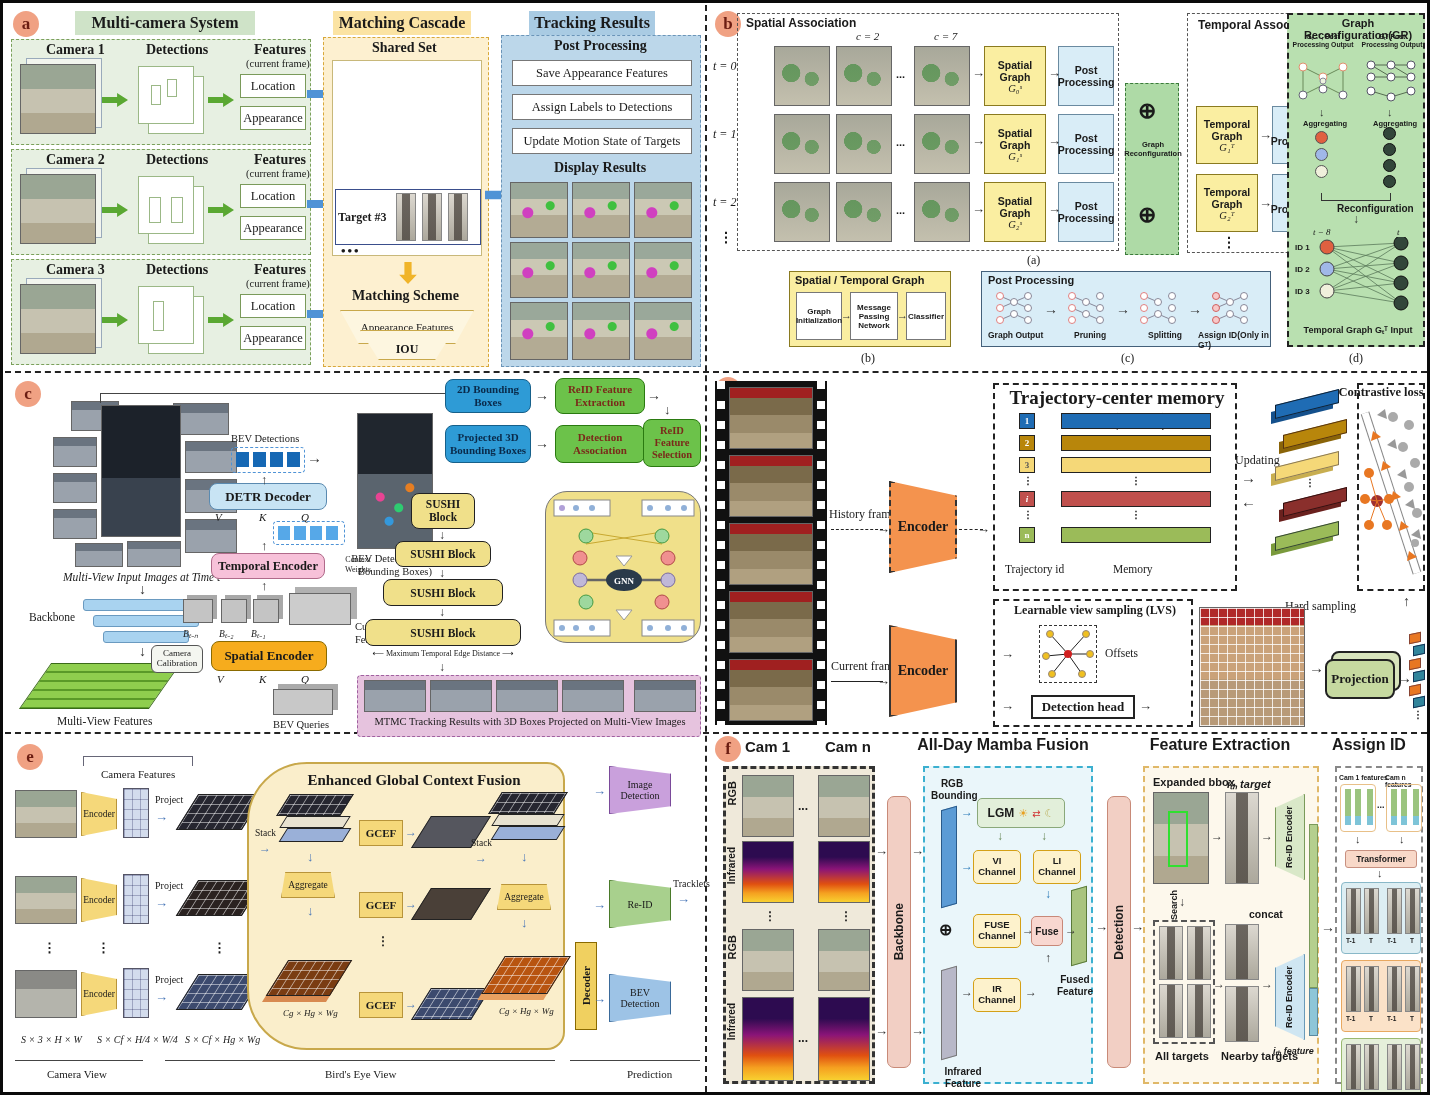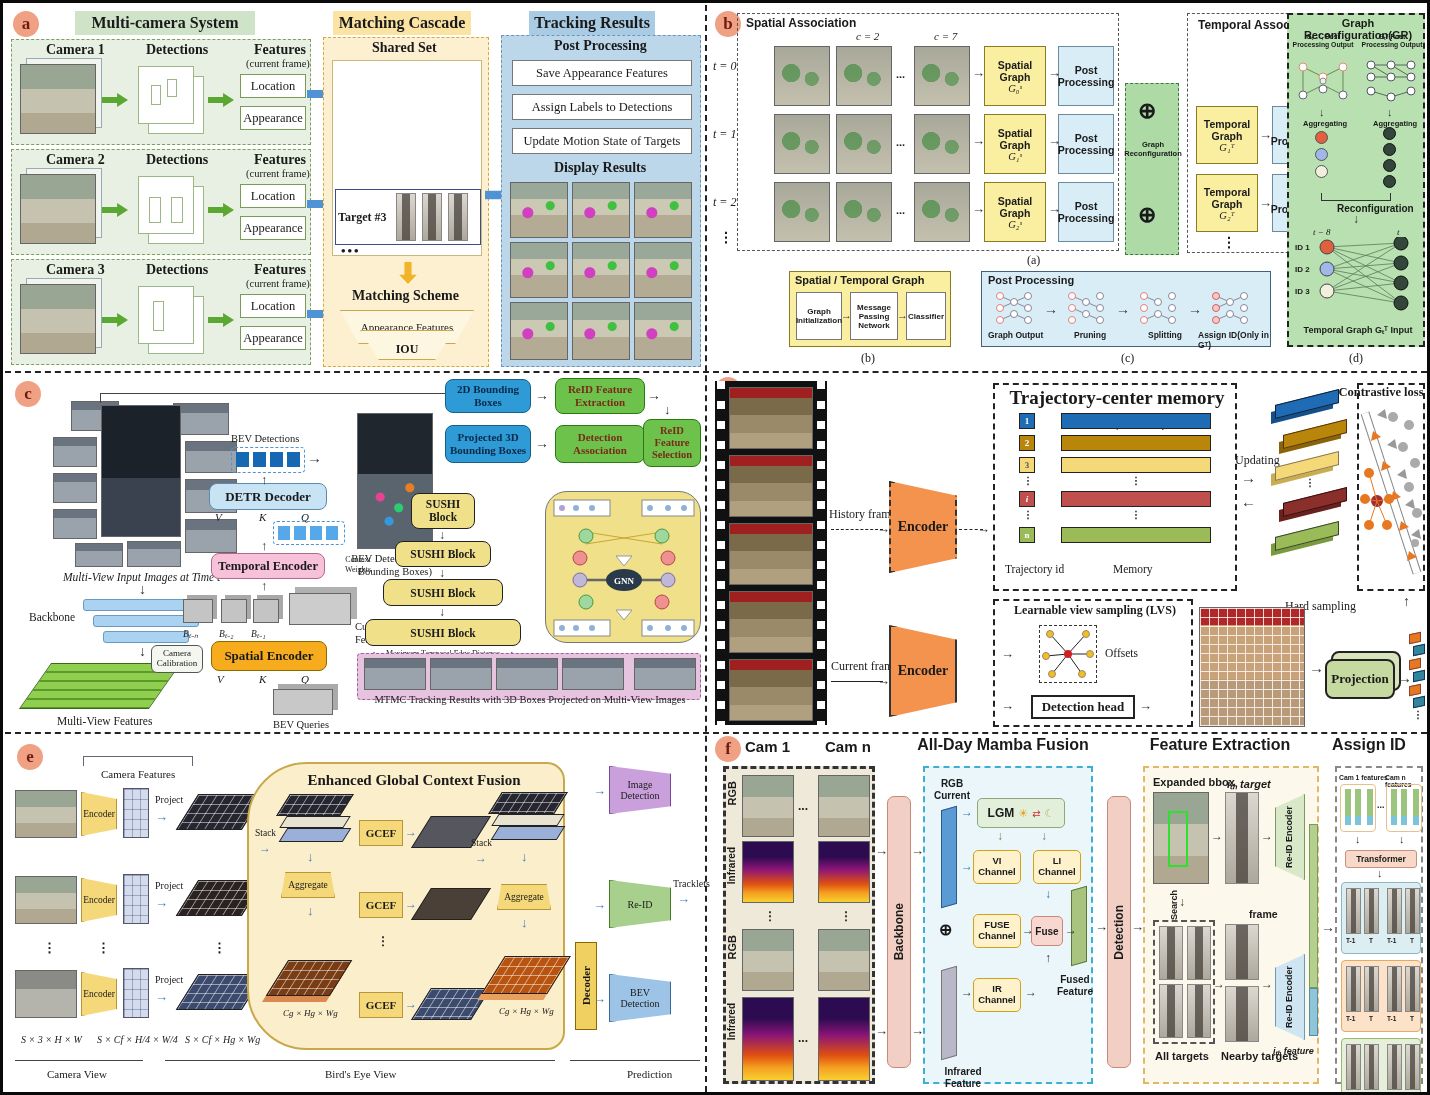--- a/index.html
+++ b/index.html
@@ -594,21 +594,21 @@
           <rect x="96" y="128" width="52" height="16" fill="#fff" stroke="#888"></rect>
         <circle cx="16" cy="136" r="3" fill="#90b0d8"></circle>
           <circle cx="30" cy="136" r="3" fill="#90b0d8"></circle>
           <circle cx="46" cy="136" r="3" fill="#90b0d8"></circle>
         <circle cx="104" cy="136" r="3" fill="#90b0d8"></circle>
           <circle cx="122" cy="136" r="3" fill="#90b0d8"></circle>
           <circle cx="138" cy="136" r="3" fill="#90b0d8"></circle>
       </svg>
     </div>
 
-    <div class="p" style="left:352px;top:280px;width:344px;height:47px;background:#e6c3de;border:1.5px dashed #a060a0;border-radius:4px">
+    <div class="p" style="left:352px;top:302px;width:344px;height:62px;background:#e6c3de;border:1.5px dashed #a060a0;border-radius:4px">
       <div class="p ph ph-cv" style="left:6px;top:4px;width:62px;height:32px"></div>
       <div class="p ph ph-cv" style="left:72px;top:4px;width:62px;height:32px"></div>
       <div class="p ph ph-cv" style="left:138px;top:4px;width:62px;height:32px"></div>
       <div class="p ph ph-cv" style="left:204px;top:4px;width:62px;height:32px"></div>
       <div class="p ph ph-cv" style="left:276px;top:4px;width:62px;height:32px"></div>
       <div class="p f" style="left:0;top:40px;width:344px;font-size:10.5px">
           <span>MTMC Tracking Results with 3D Boxes Projected on Multi-View Images</span>
         </div>
     </div>
   </div>
@@ -944,21 +944,21 @@
 
     <span class="ar" style="left:166px;top:110px;font-size:13px">→</span>
     <span class="ar" style="left:166px;top:290px;font-size:13px">→</span>
     <div class="p f" style="left:178px;top:62px;width:24px;height:272px;background:#f2cfc4;border:1.5px solid #c88a78;border-radius:7px">
         <span class="vtxt b" style="font-size:12px">Backbone</span>
       </div>
     <span class="ar" style="left:202px;top:110px;font-size:13px">→</span>
     <span class="ar" style="left:202px;top:290px;font-size:13px">→</span>
 
     <div class="p" style="left:214px;top:32px;width:170px;height:318px;background:#eaf6fa;border:2px dashed #3bb0d0">
-      <div class="p b" style="left:6px;top:10px;font-size:10px;line-height:1.15;text-align:center;width:42px"><span>RGB Current</span></div>
+      <div class="p b" style="left:6px;top:10px;font-size:10px;line-height:1.15;text-align:center;width:42px"><span>RGB Bounding</span></div>
       <div class="p" style="left:16px;top:40px;width:16px;height:98px;background:#5b9bd5;border:1px solid #2a5a8a;transform:skewY(-16deg)"></div>
       <div class="p f" style="left:52px;top:30px;width:88px;height:30px;background:#e2efda;border:1px solid #8aa87a;border-radius:5px;gap:4px">
         <span class="b" style="font-size:12px">LGM</span>
         <span style="font-size:11px;color:#e8a020">☀</span>
         <span style="font-size:10px;color:#d03030">⇄</span>
         <span style="font-size:11px;color:#b8a850">☾</span>
       </div>
       <span class="ar" style="left:36px;top:38px;font-size:12px;color:#2a7ab8">→</span>
       <span class="ar" style="left:72px;top:62px;font-size:12px;color:#6a8a5a">↓</span>
       <span class="ar" style="left:116px;top:62px;font-size:12px;color:#6a8a5a">↓</span>
@@ -1019,21 +1019,21 @@
       </div>
       <span class="p b" style="left:10px;top:282px;font-size:11px">All targets</span>
       <div class="p pt" style="left:80px;top:156px;width:34px;height:56px"></div>
       <div class="p pt" style="left:80px;top:218px;width:34px;height:56px"></div>
       <span class="p b" style="left:76px;top:282px;font-size:11px">Nearby targets</span>
       <span class="ar" style="left:68px;top:210px;font-size:12px">→</span>
       <span class="ar" style="left:116px;top:210px;font-size:12px">→</span>
       <div class="p f trapR" style="left:130px;top:186px;width:30px;height:86px;background:#cfe6f2;border:1px solid #6a9ab8">
           <span class="vtxt b" style="font-size:9px;line-height:1.1">Re-ID Encoder</span>
         </div>
-      <span class="p b" style="left:104px;top:140px;font-size:10.5px">frame</span>
+      <span class="p b" style="left:104px;top:140px;font-size:10.5px">concat</span>
       <div class="p" style="left:164px;top:56px;width:9px;height:164px;background:#b5cf8e;border:1px solid #7a9a5a"></div>
       <div class="p" style="left:164px;top:220px;width:9px;height:48px;background:#8ec6d8;border:1px solid #5a8aa0"></div>
       <span class="p b i" style="left:128px;top:276px;font-size:9px">iₜₕ feature</span>
     </div>
     <span class="ar" style="left:612px;top:186px;font-size:14px">→</span>
 
     <div class="p" style="left:626px;top:32px;width:88px;height:318px;background:#fff;border:2px dashed #888">
       <span class="p b" style="left:2px;top:6px;font-size:6.8px">Cam 1 features</span>
       <span class="p b" style="left:48px;top:6px;font-size:6.8px">Cam n features</span>
       <div class="p" style="left:3px;top:16px;width:36px;height:48px;border:1px solid #e8c088;border-radius:4px">

